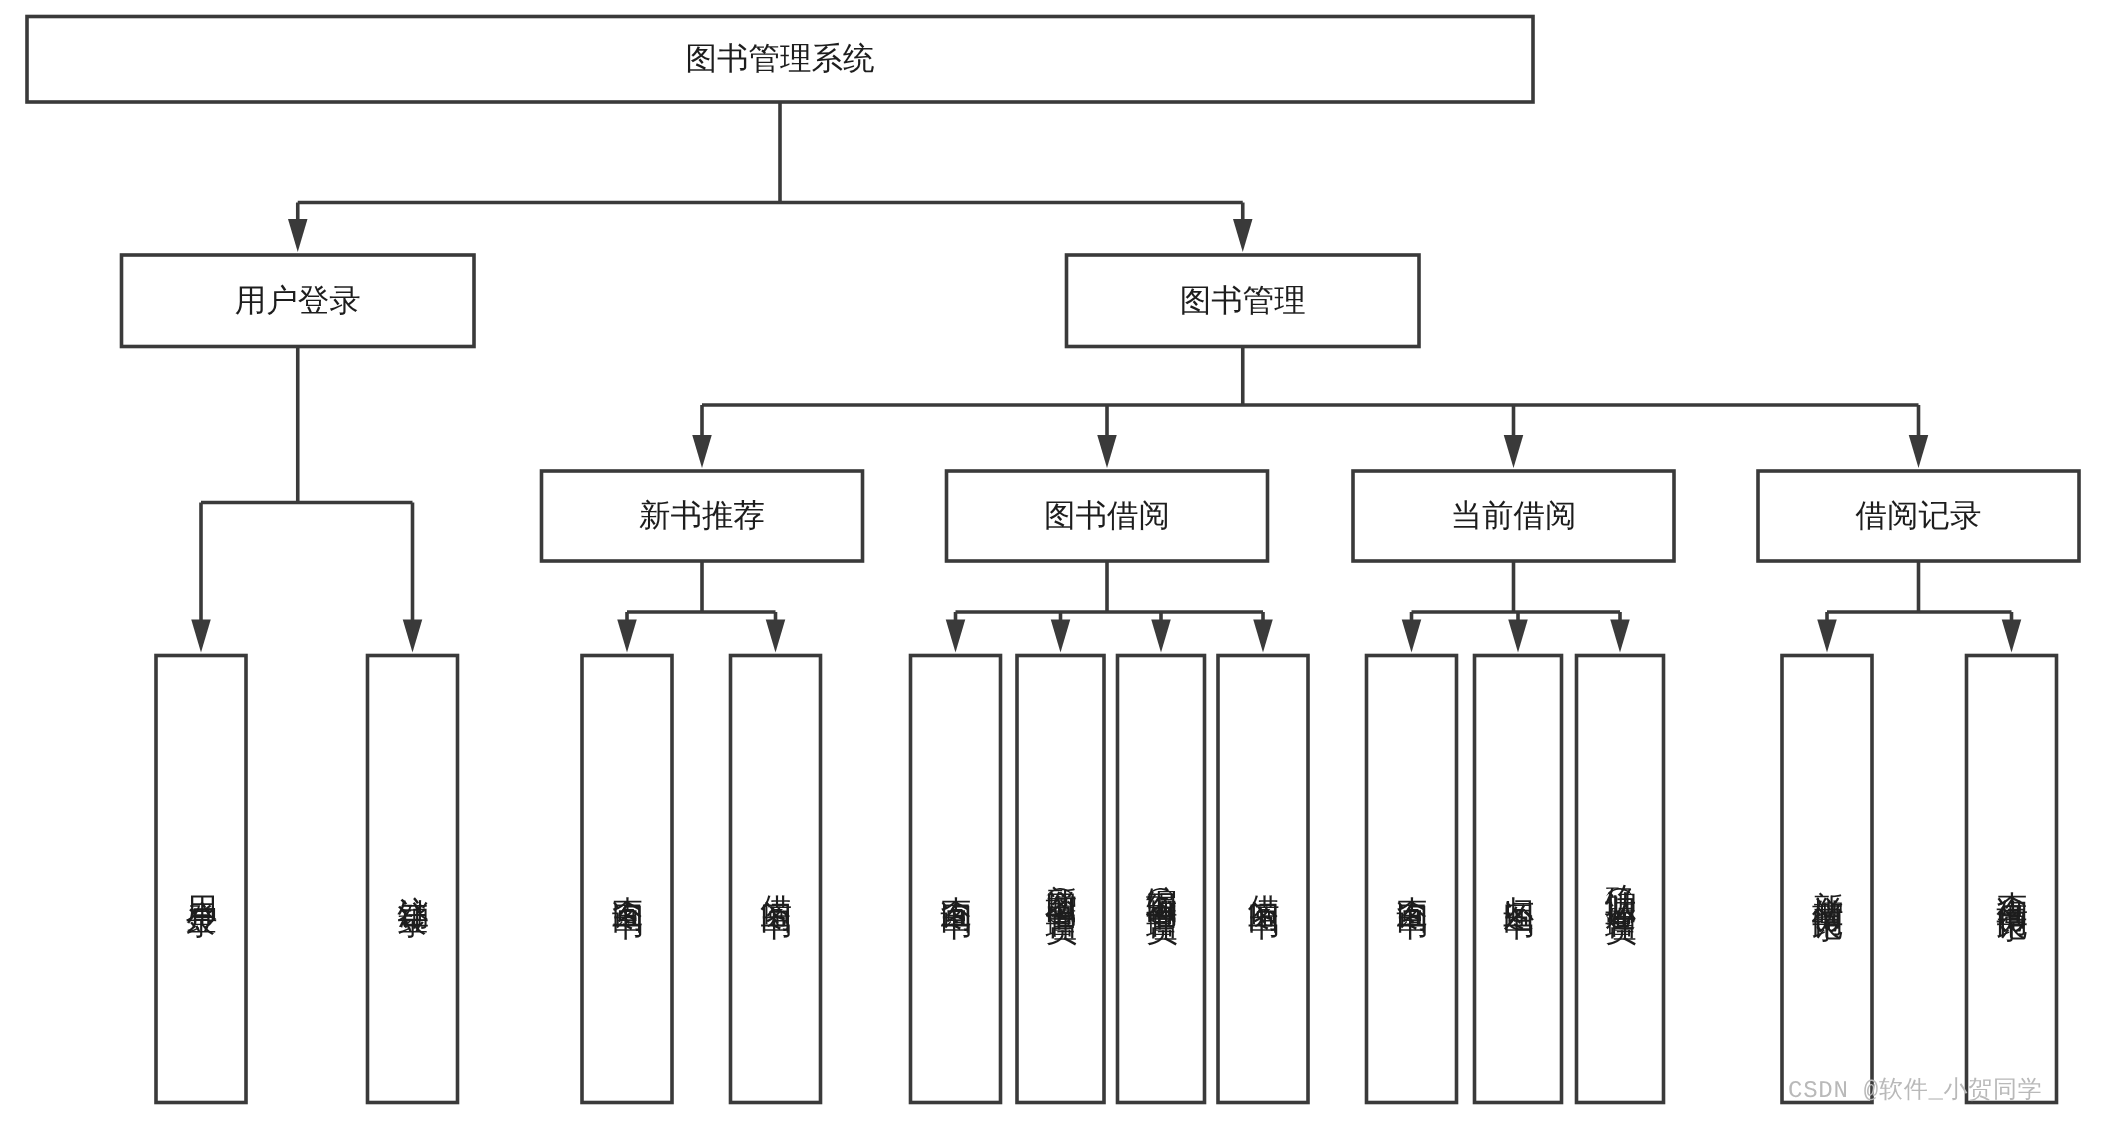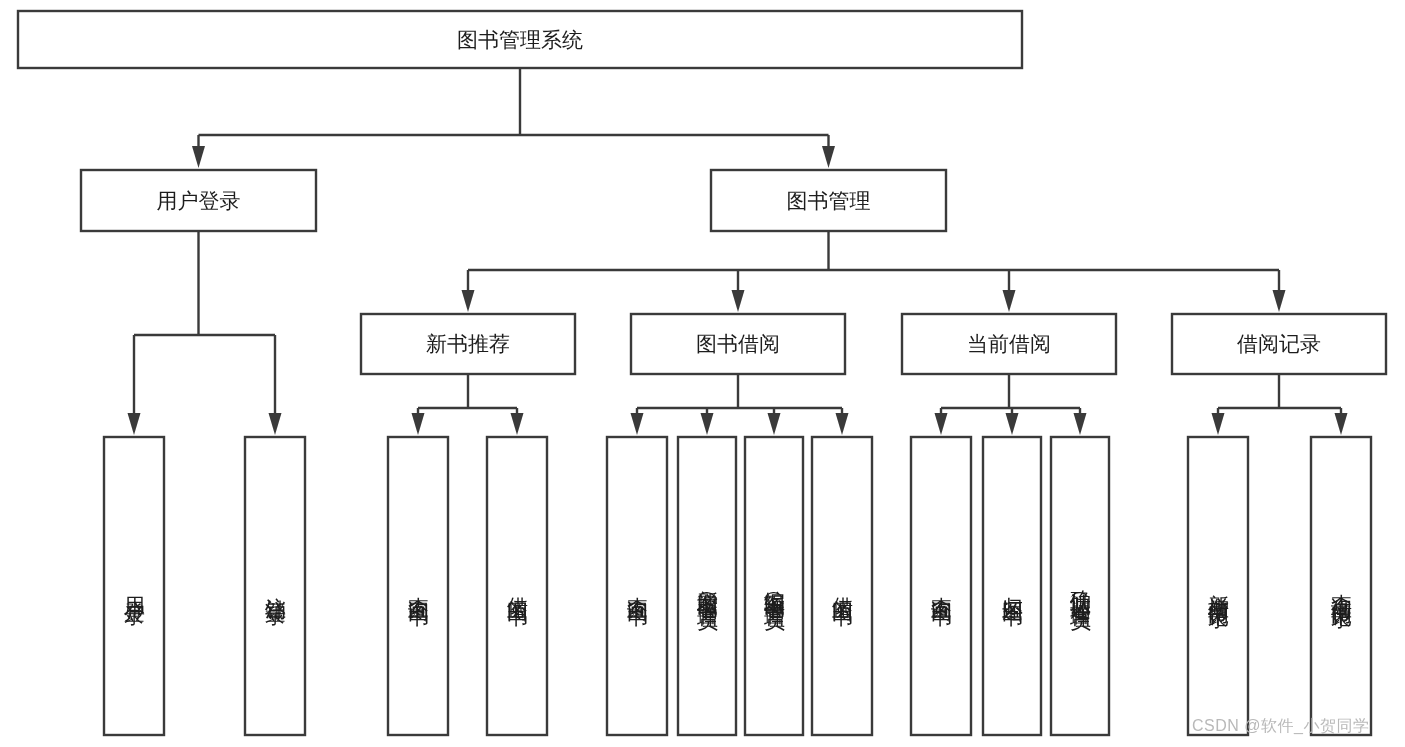--- a/index.html
+++ b/index.html
@@ -44,21 +44,21 @@
   }
   .node-label-h {
     font-family: "DejaVu Sans", "Liberation Sans", sans-serif;
     font-size: 21px;
     fill: #1d1d1d;
     text-anchor: middle;
     dominant-baseline: middle;
   }
   .watermark {
     position: absolute;
-    font-family: Liberation Sans, sans-serif;
+    font-family: Liberation Mono, monospace;
     font-size: 16px;
     color: #b9b9b9;
     white-space: nowrap;
     left: 1192px;
     top: 716px;
     letter-spacing: 0.5px;
   }
 </style>
 </head>
 <body>

